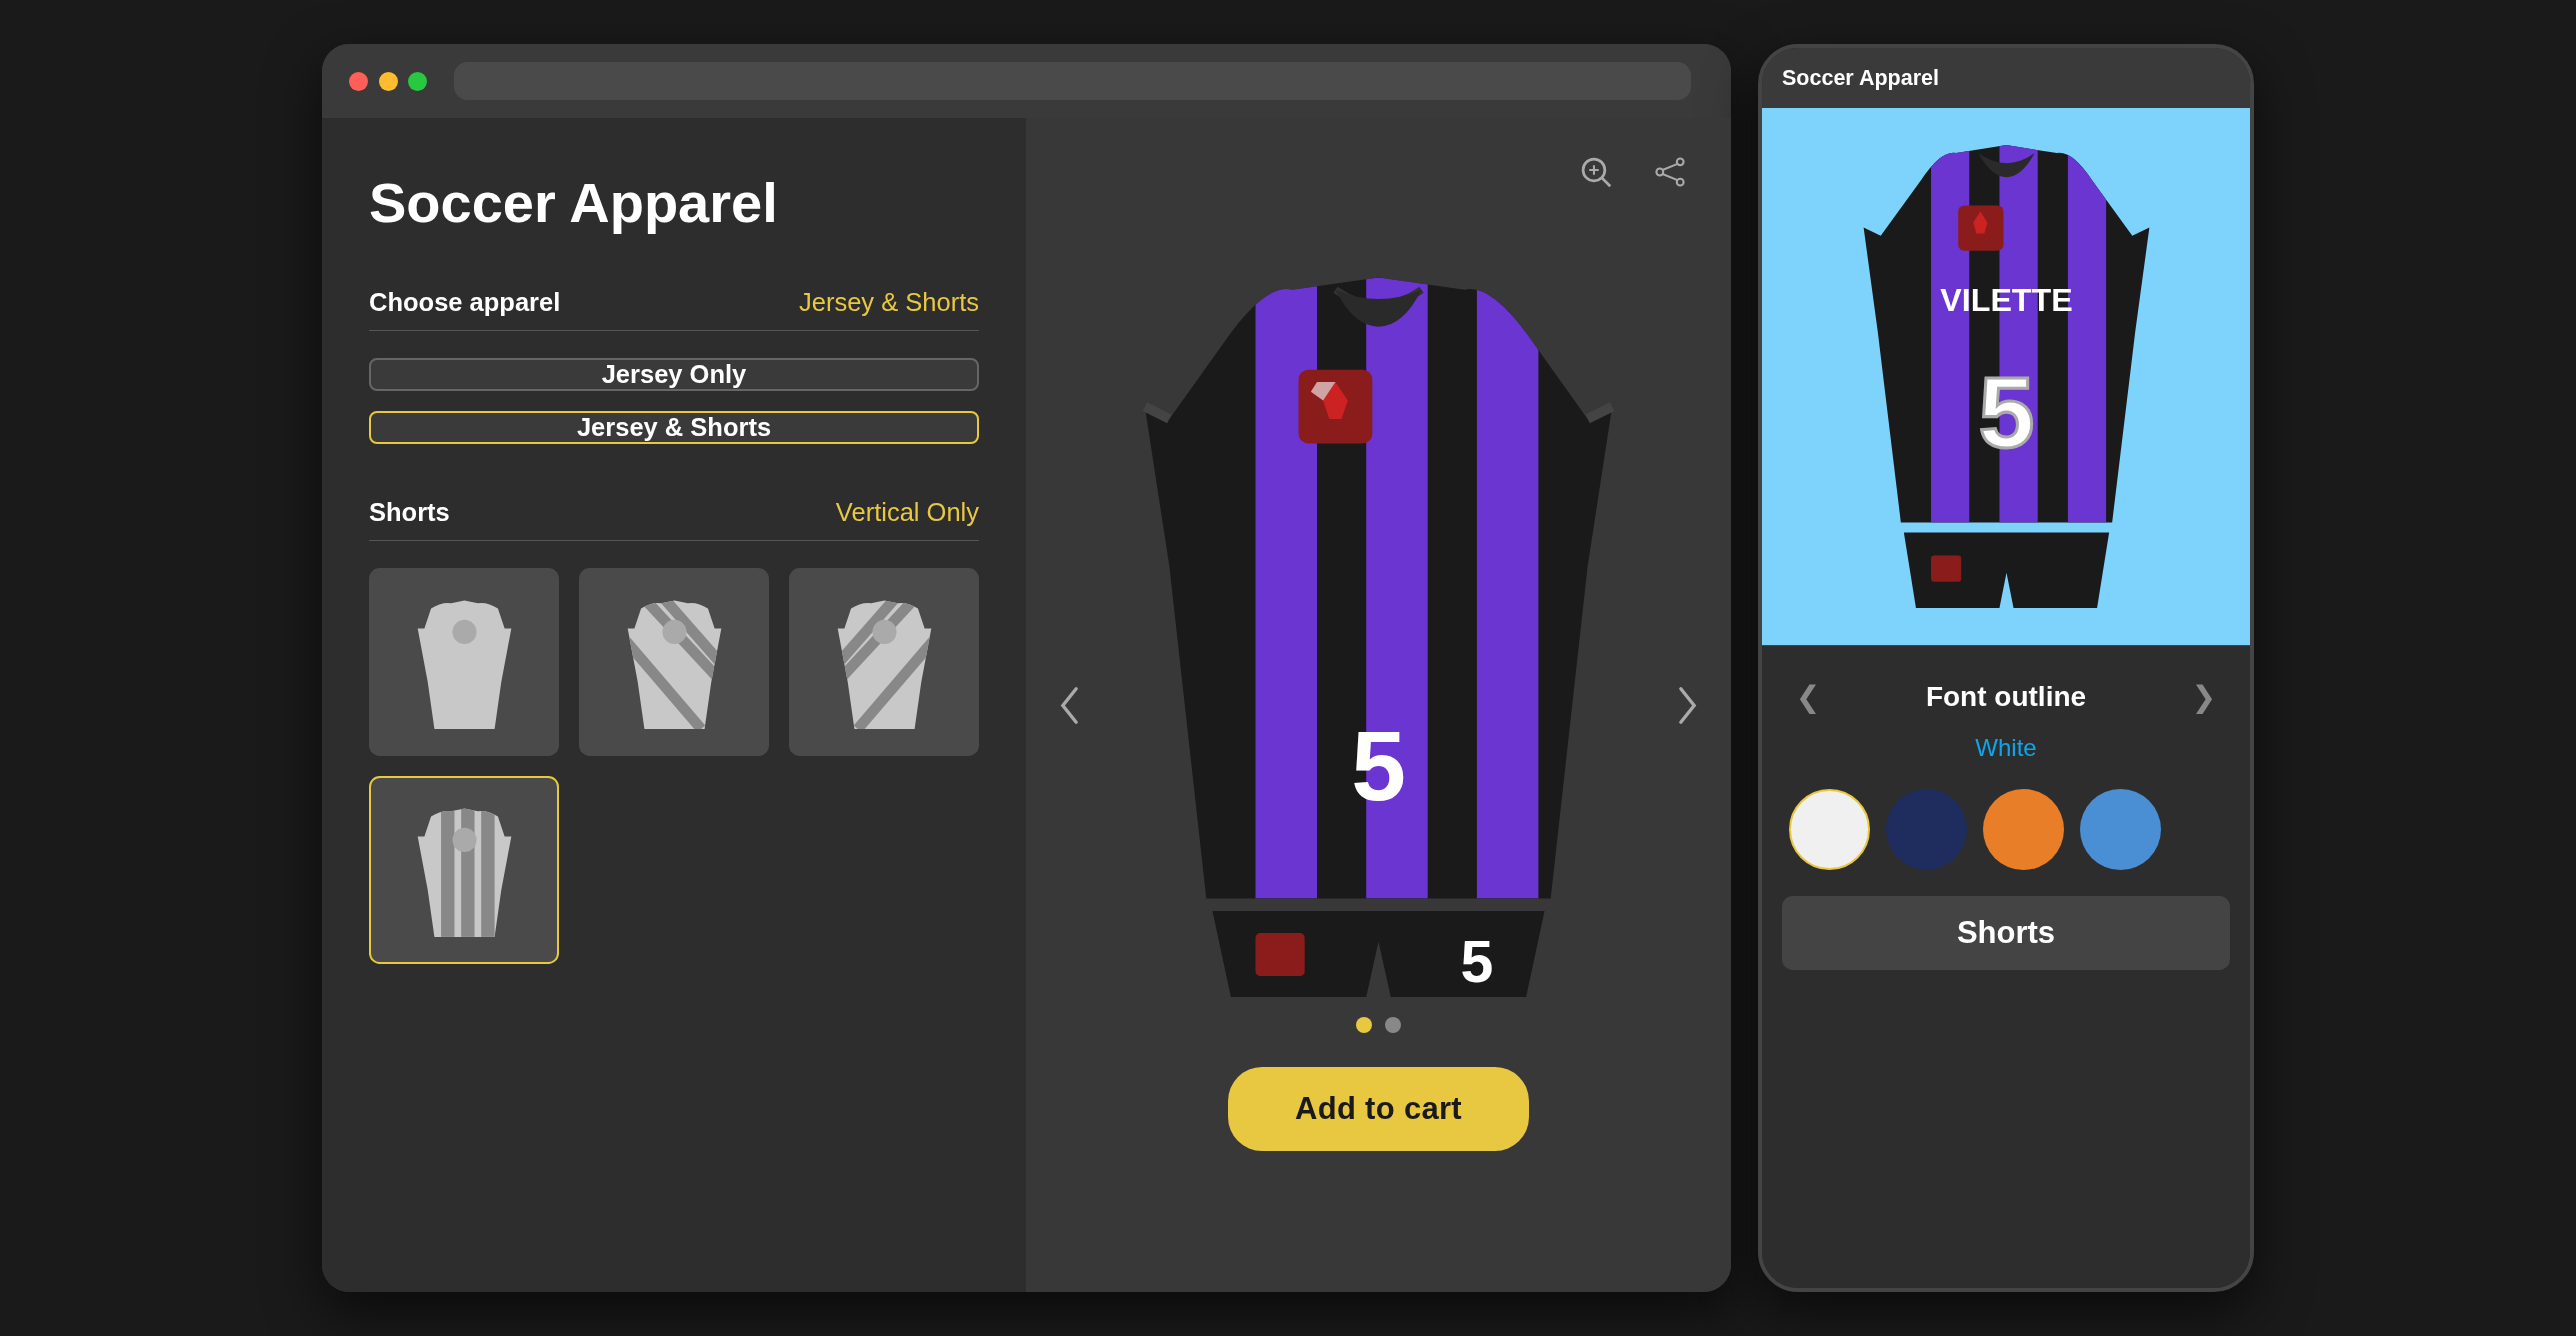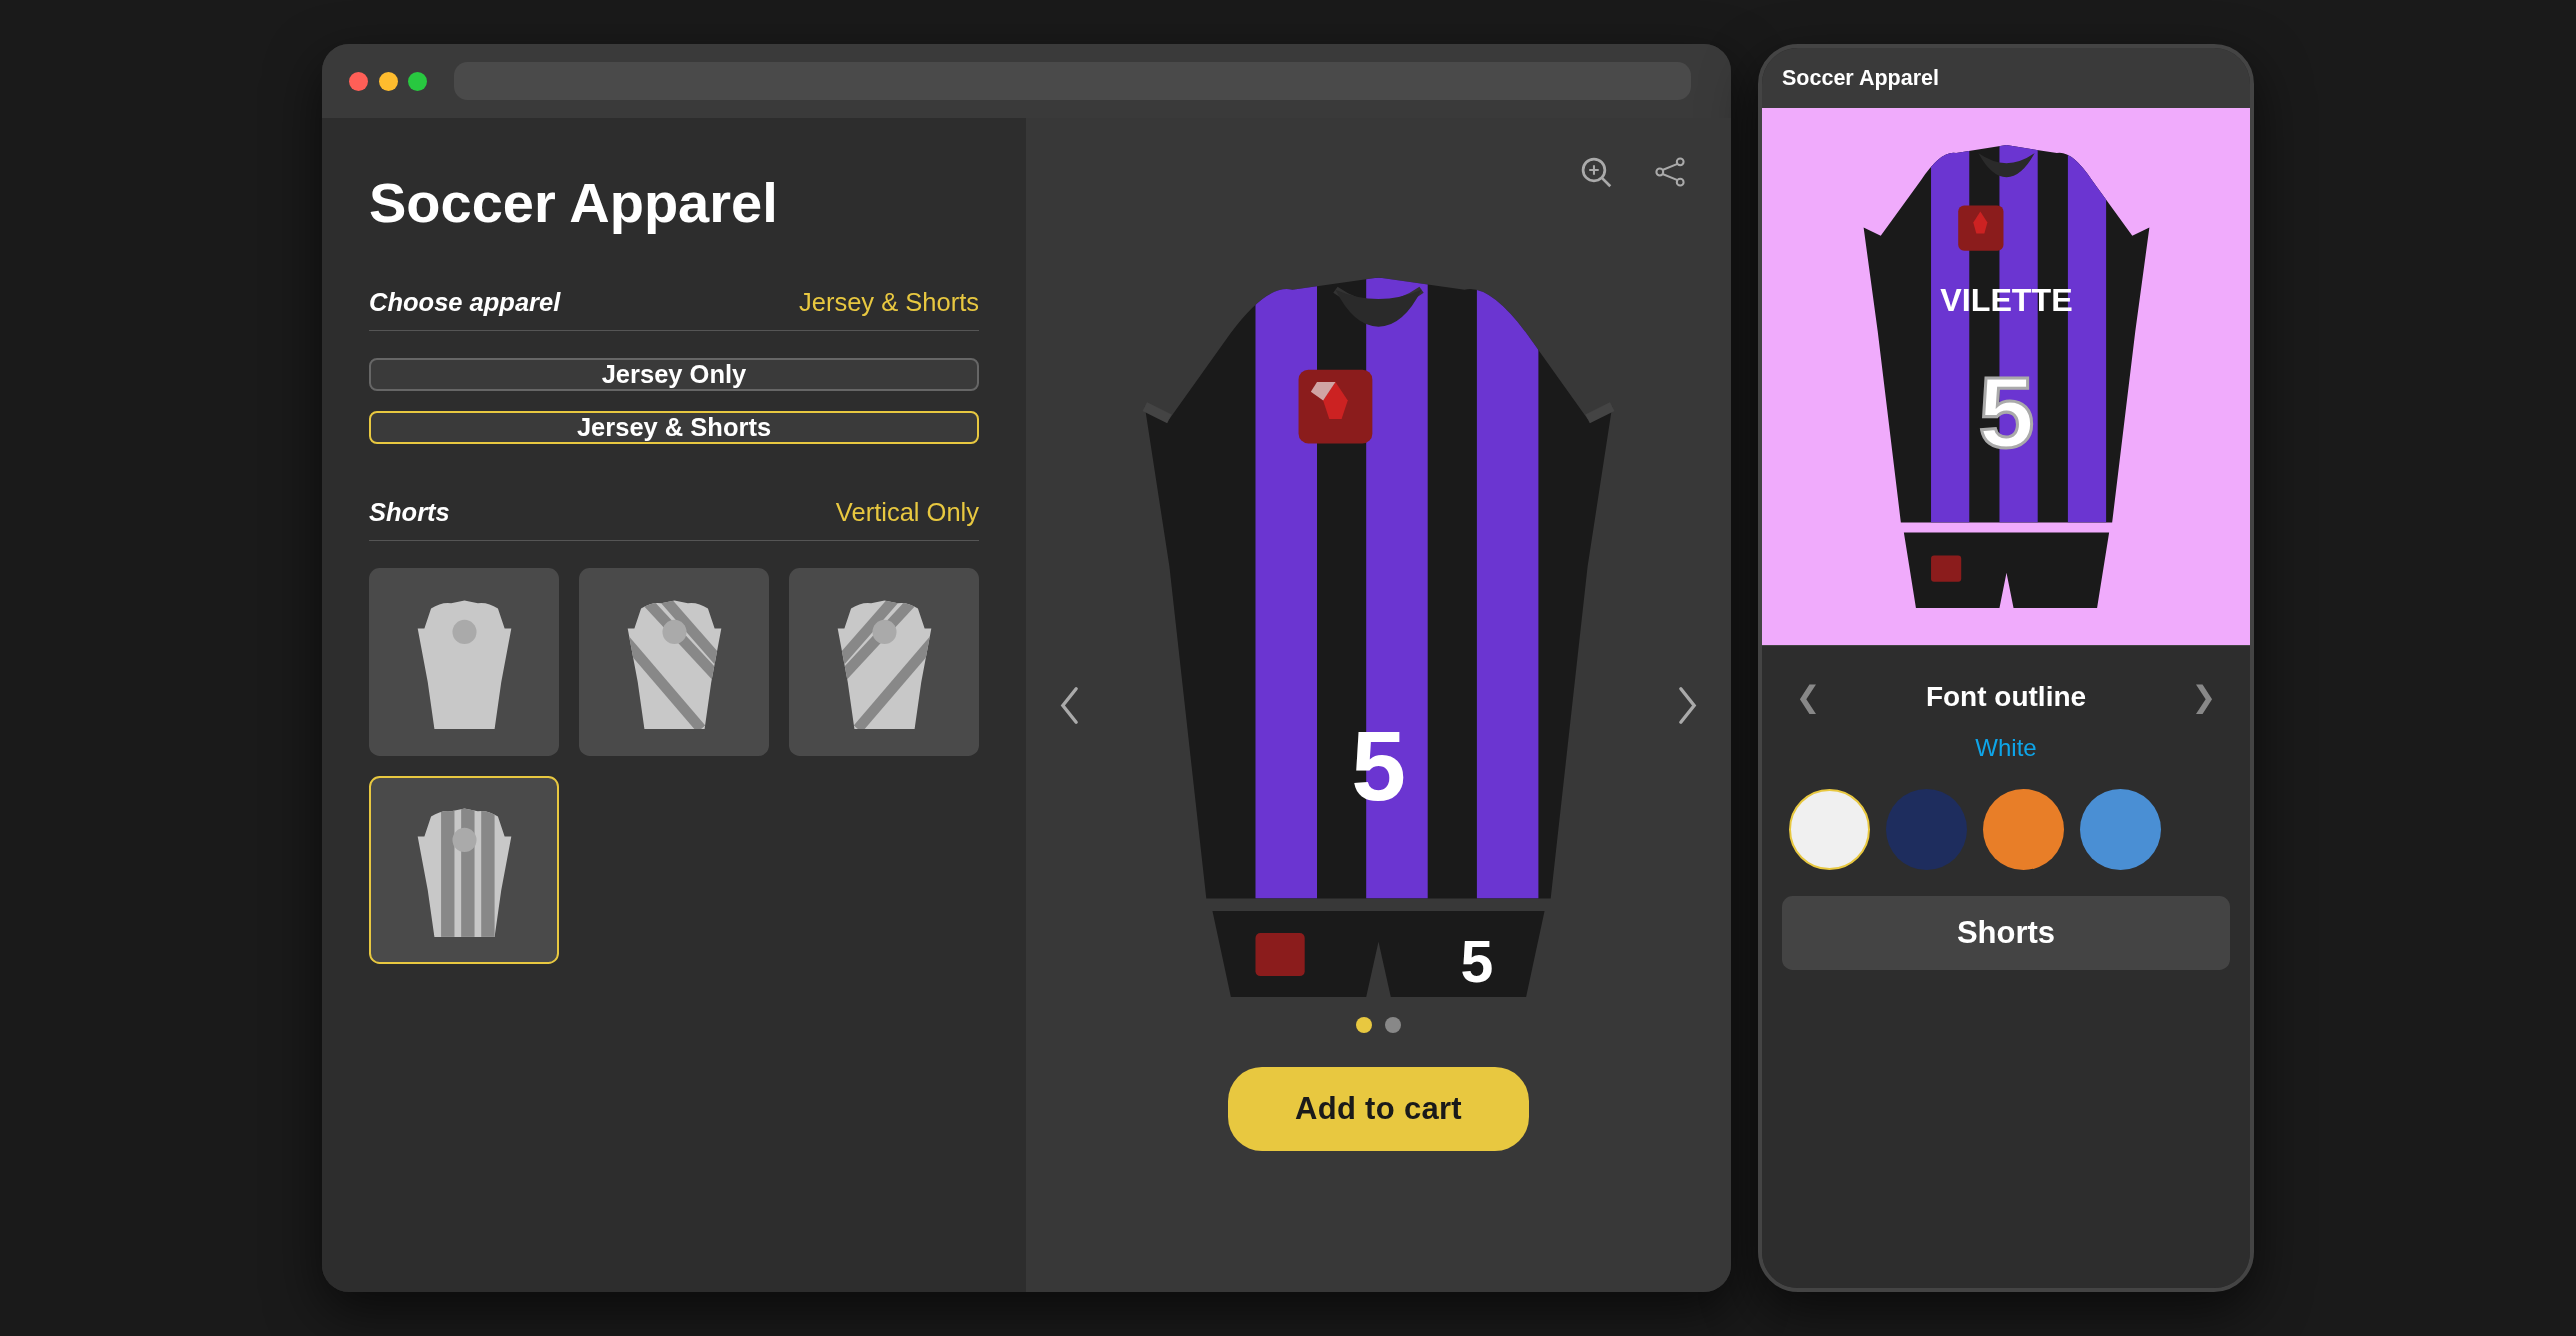--- a/index.html
+++ b/index.html
@@ -89,21 +89,20 @@
       align-items: center;
       border-bottom: 1.3px solid #555;
       padding-bottom: 13.4px;
       margin-bottom: 27px;
     }
 
     .section-label {
       font-size: 25.5px;
       font-weight: 700;
       color: #ffffff;
-      font-style: italic;
     }
 
     .section-value {
       font-size: 25.5px;
       color: #e8c840;
       font-weight: 500;
     }
 
     .apparel-buttons {
       display: flex;
@@ -287,21 +286,21 @@
       flex-direction: column;
       background: #2d2d2d;
       overflow: hidden;
     }
 
     .phone-jersey-preview {
       display: flex;
       align-items: center;
       justify-content: center;
       height: 537px;
-      background: #f0abfc;
+      background: #7dd3fc;
       flex-shrink: 0;
     }
 
     .phone-jersey-preview svg {
       width: 309px;
       height: 483px;
     }
 
     .phone-section {
       padding: 27px 27px 13.4px;

